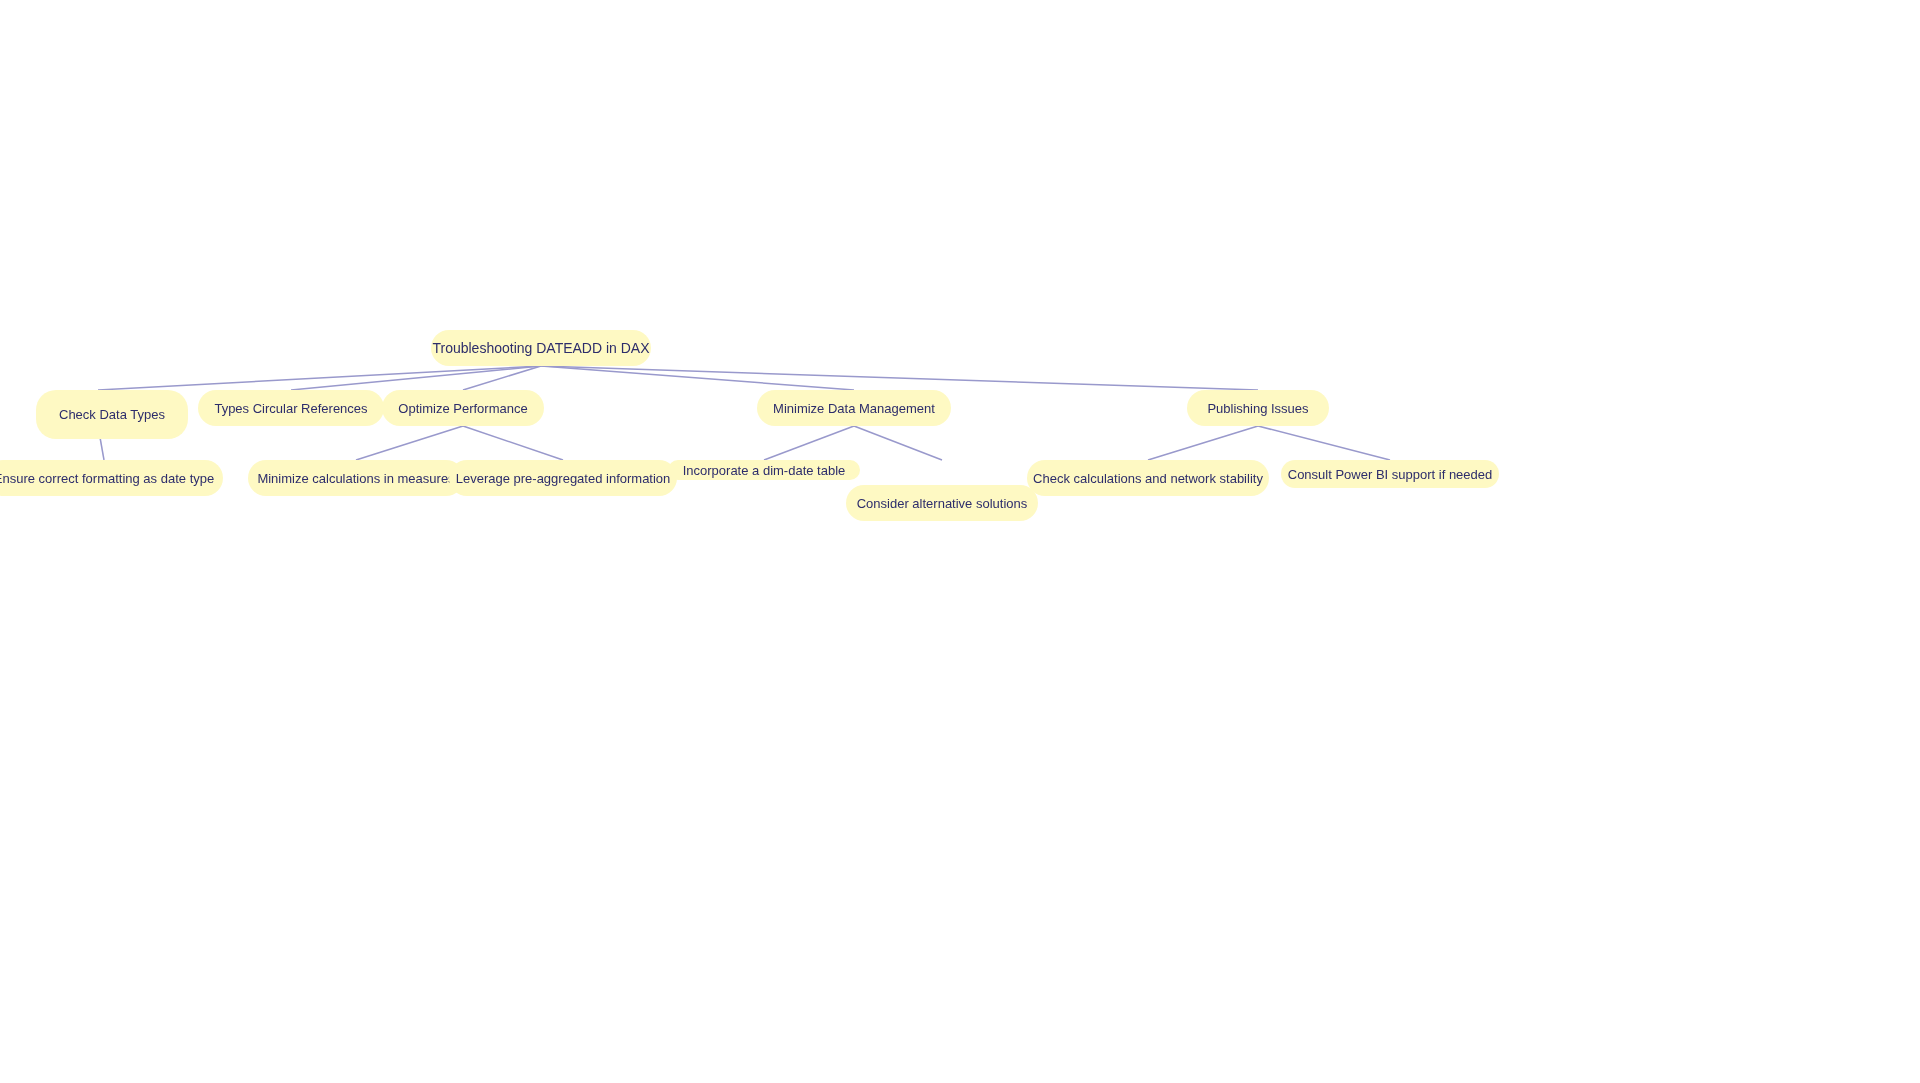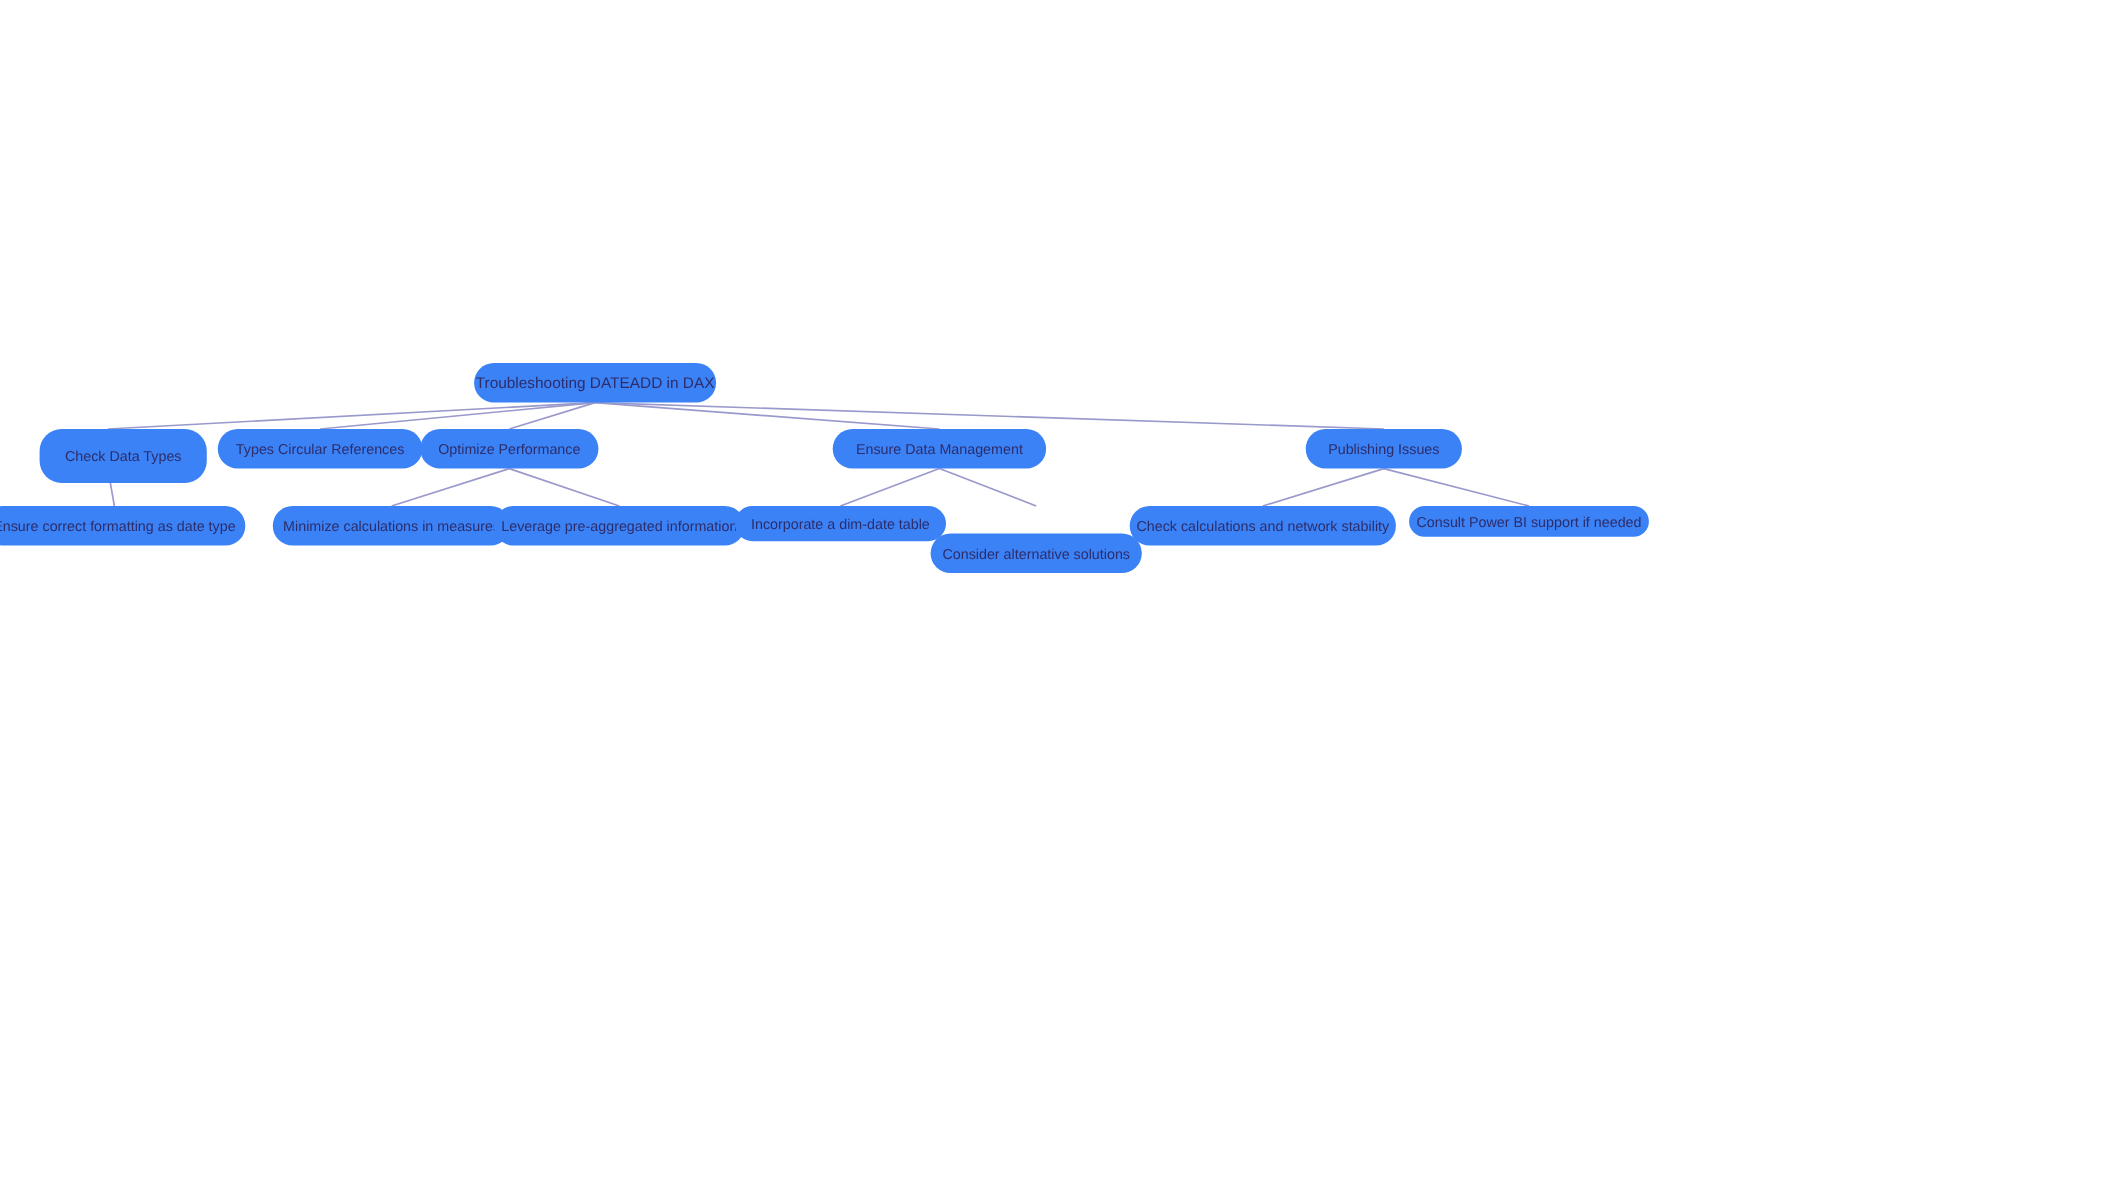--- a/index.html
+++ b/index.html
@@ -13,21 +13,21 @@
     }
     svg.tree-svg {
       position: absolute;
       top: 0; left: 0;
       width: 1920px;
       height: 1083px;
       pointer-events: none;
     }
     .node {
       position: absolute;
-      background: #3b82f6;
+      background: #fef9c3;
       border-radius: 20px;
       display: flex;
       align-items: center;
       justify-content: center;
       text-align: center;
       font-size: 13px;
       color: #2d2d6b;
       padding: 8px 14px;
       white-space: nowrap;
     }
@@ -52,21 +52,21 @@
     <line x1="854" y1="426" x2="764" y2="460" stroke="#9999cc" stroke-width="1.5" fill="none"></line>
     <line x1="854" y1="426" x2="942" y2="460" stroke="#9999cc" stroke-width="1.5" fill="none"></line>
     <line x1="1258" y1="426" x2="1148" y2="460" stroke="#9999cc" stroke-width="1.5" fill="none"></line>
     <line x1="1258" y1="426" x2="1390" y2="460" stroke="#9999cc" stroke-width="1.5" fill="none"></line>
   </svg>
 
 <div class="node root" style="left: 431px; top: 330px; width: 220px; height: 36px;">Troubleshooting DATEADD in DAX</div>
 <div class="node" style="left: 36px; top: 390px; width: 152px; height: 49px;">Check Data Types</div>
 <div class="node" style="left: 198px; top: 390px; width: 186px; height: 36px;">Types Circular References</div>
 <div class="node" style="left: 382px; top: 390px; width: 162px; height: 36px;">Optimize Performance</div>
-<div class="node" style="left: 757px; top: 390px; width: 194px; height: 36px;">Ensure Data Management</div>
+<div class="node" style="left: 757px; top: 390px; width: 194px; height: 36px;">Minimize Data Management</div>
 <div class="node" style="left: 1187px; top: 390px; width: 142px; height: 36px;">Publishing Issues</div>
 <div class="node" style="left: -15px; top: 460px; width: 238px; height: 36px;">Ensure correct formatting as date type</div>
 <div class="node" style="left: 248px; top: 460px; width: 216px; height: 36px;">Minimize calculations in measures</div>
 <div class="node" style="left: 449px; top: 460px; width: 228px; height: 36px;">Leverage pre-aggregated information</div>
-<div class="node" style="left: 668px; top: 460px; width: 192px; height: 32px;">Incorporate a dim-date table</div>
+<div class="node" style="left: 668px; top: 460px; width: 192px; height: 20px;">Incorporate a dim-date table</div>
 <div class="node" style="left: 846px; top: 460px; width: 192px; height: 36px; margin-top: 25px;">Consider alternative solutions</div>
 <div class="node" style="left: 1027px; top: 460px; width: 242px; height: 36px;">Check calculations and network stability</div>
 <div class="node" style="left: 1281px; top: 460px; width: 218px; height: 28px;">Consult Power BI support if needed</div>
 
 </body></html>

